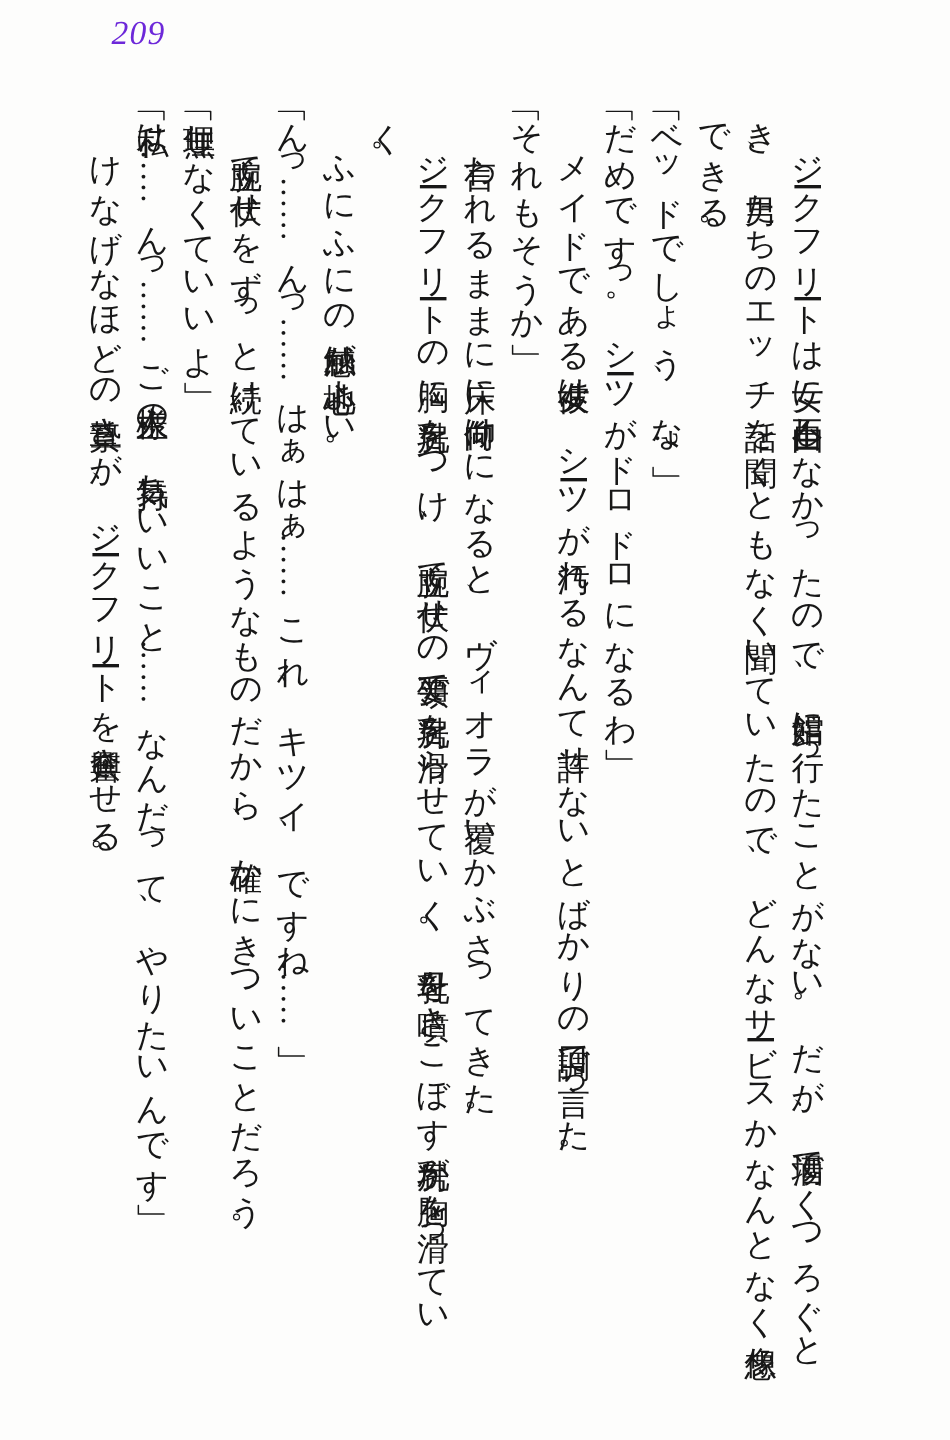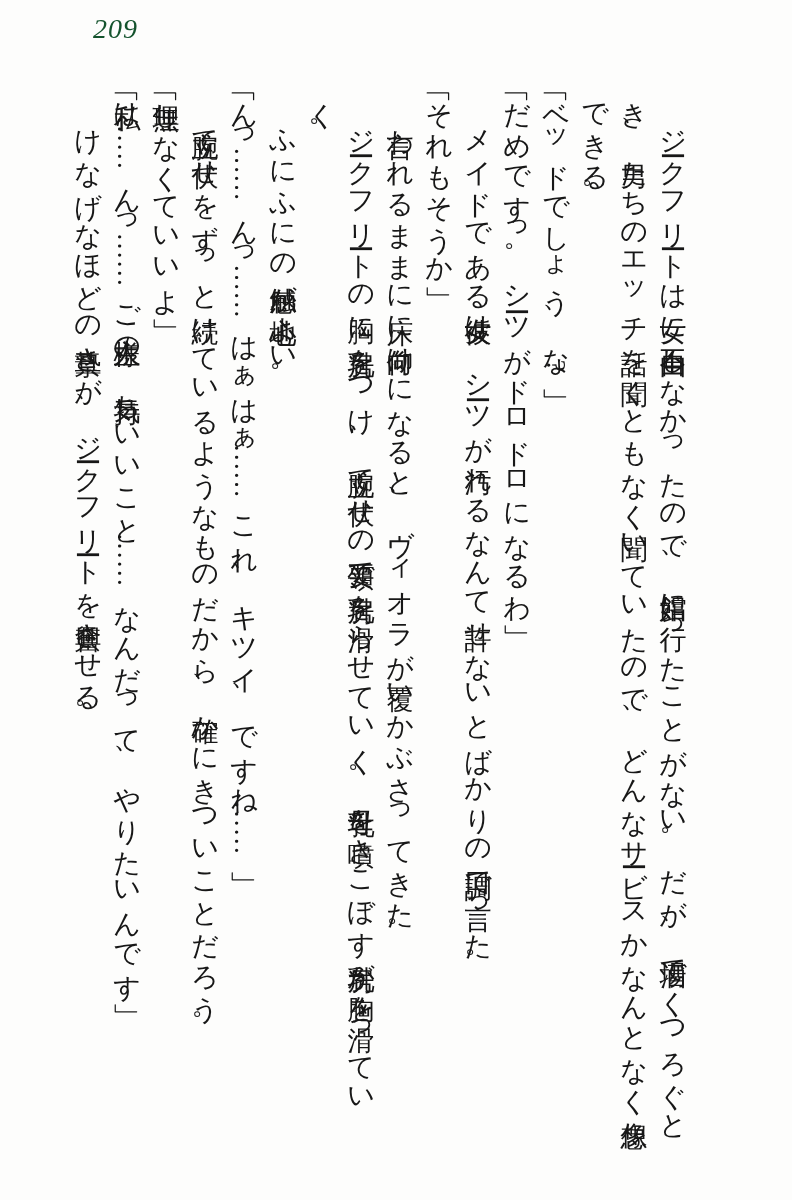--- a/index.html
+++ b/index.html
@@ -13,21 +13,21 @@
     position: relative;
     overflow: hidden;
     font-family: "Liberation Serif", "DejaVu Serif", serif;
   }
   .page-number {
     position: absolute;
     top: 13px;
     left: 93px;
     font-size: 28px;
     font-style: italic;
-    color: #14532d;
+    color: #6d28d9;
     letter-spacing: 1px;
   }
   .text-block {
     position: absolute;
     top: 84px;
     right: 100px;
     width: 625px;
     height: 1045px;
     writing-mode: vertical-rl;
     -webkit-writing-mode: vertical-rl;

